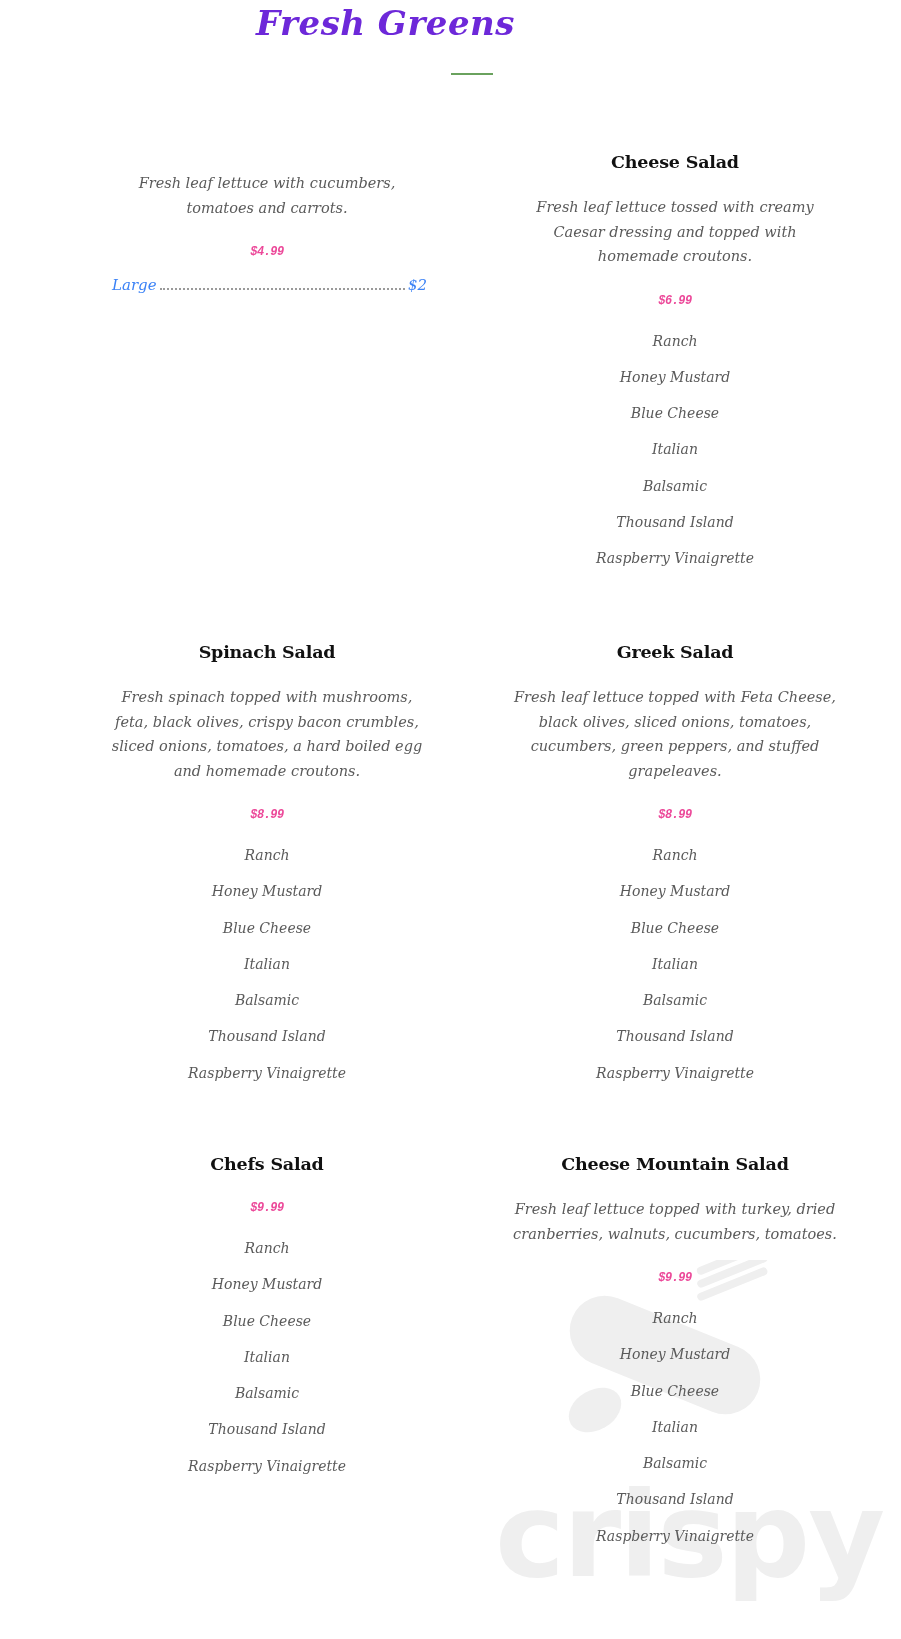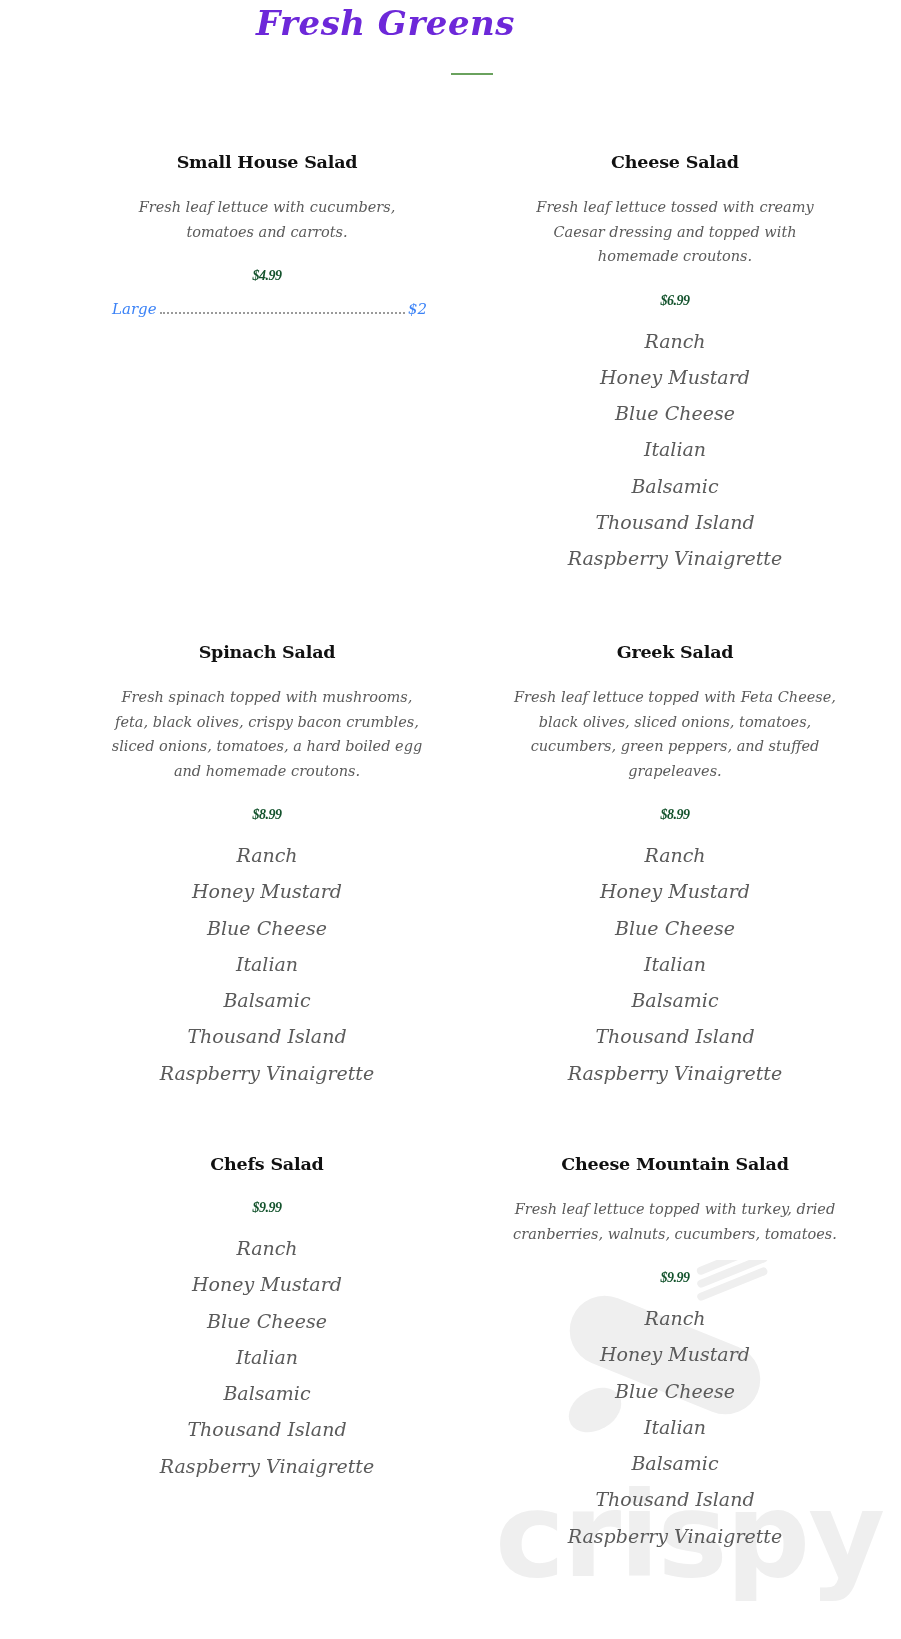--- a/index.html
+++ b/index.html
@@ -2,23 +2,23 @@
 <html><head>
 <meta charset="utf-8">
 <style>
   html, body { margin: 0; padding: 0; background: #ffffff; }
   body { width: 901px; height: 1639px; position: relative; overflow: hidden; font-family: "DejaVu Serif", "Liberation Serif", serif; }
   .title { position: absolute; top: 0; left: 0; width: 771px; text-align: center; font-family: "DejaVu Serif", serif; font-style: italic; font-weight: bold; font-size: 34px; color: #6d28d9; letter-spacing: 0.5px; line-height: 46px; }
   .divider { position: absolute; top: 73px; left: 451px; width: 42px; height: 2px; background: #6aa25e; }
   .item { position: absolute; width: 340px; text-align: center; }
   .item .name { font-family: "DejaVu Serif", serif; font-weight: bold; font-size: 17.5px; color: #111; line-height: 24px; letter-spacing: -0.2px; }
   .item .desc { margin-top: 21px; font-family: "DejaVu Serif", serif; font-style: italic; font-size: 14.5px; color: #5a5a5a; line-height: 24.5px; }
-  .item .price { margin-top: 18px; font-family: Liberation Serif, serif; font-style: italic; font-weight: bold; font-size: 14px; color: #14532d; line-height: 28px; letter-spacing: -0.5px; }
+  .item .price { margin-top: 18px; font-family: Liberation Mono, monospace; font-style: italic; font-weight: bold; font-size: 12px; color: #ec4899; line-height: 28px; letter-spacing: -0.5px; }
   .item .opts { margin-top: 8px; }
-  .item .opt { font-family: "DejaVu Serif", serif; font-style: italic; font-size: 19px; color: #5a5a5a; line-height: 36.3px; }
+  .item .opt { font-family: "DejaVu Serif", serif; font-style: italic; font-size: 14px; color: #5a5a5a; line-height: 36.3px; }
   .size-row { display: flex; align-items: baseline; margin: 10px 10px 0 15px; font-style: italic; font-size: 15px; color: #3b82f6; }
   .size-row .dots { flex: 1; border-bottom: 2px dotted #9a9a9a; margin: 0 3px 4px 3px; height: 1px; }
   .watermark { position: absolute; left: 495px; top: 1260px; width: 360px; height: 330px; pointer-events: none; }
   .wm-text { position: absolute; left: 0; bottom: 0; width: 360px; text-align: center; font-family: "DejaVu Sans", sans-serif; font-weight: bold; font-size: 118px; color: #efefef; letter-spacing: -2px; line-height: 110px; }
 </style>
 </head>
 <body>
 
 <div class="title">Fresh Greens</div>
 <div class="divider"></div>
@@ -30,21 +30,20 @@
       <rect x="200" y="-5" width="70" height="8" rx="4" transform="rotate(-22 235 0)"></rect>
       <rect x="200" y="8" width="75" height="8" rx="4" transform="rotate(-22 235 12)"></rect>
       <rect x="200" y="21" width="75" height="8" rx="4" transform="rotate(-22 235 25)"></rect>
       <ellipse cx="100" cy="150" rx="28" ry="20" transform="rotate(-30 100 150)"></ellipse>
     </g>
   </svg>
   <div class="wm-text">crispy</div>
 </div>
 
 <div class="item" style="left:97px; top:150px;">
-  <div class="name">Small House Salad</div>
   <div class="desc" style="padding:0 25px;">Fresh leaf lettuce with cucumbers, tomatoes and carrots.</div>
   <div class="price">$4.99</div>
   <div class="size-row">
     <span>Large</span>
     <span class="dots"></span>
     <span>$2</span>
   </div>
 </div>
 
 <div class="item" style="left:505px; top:150px;">

